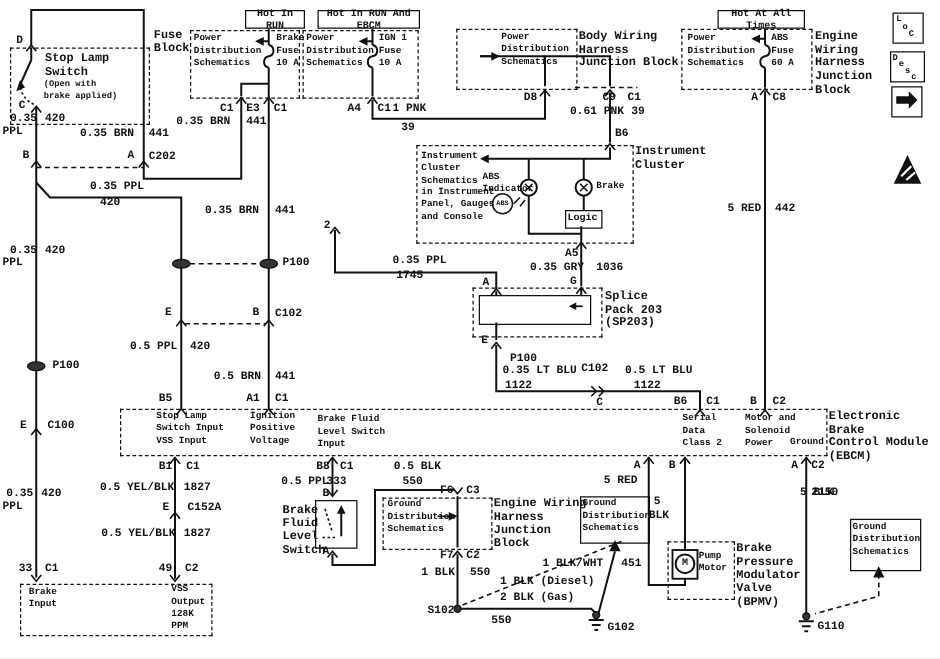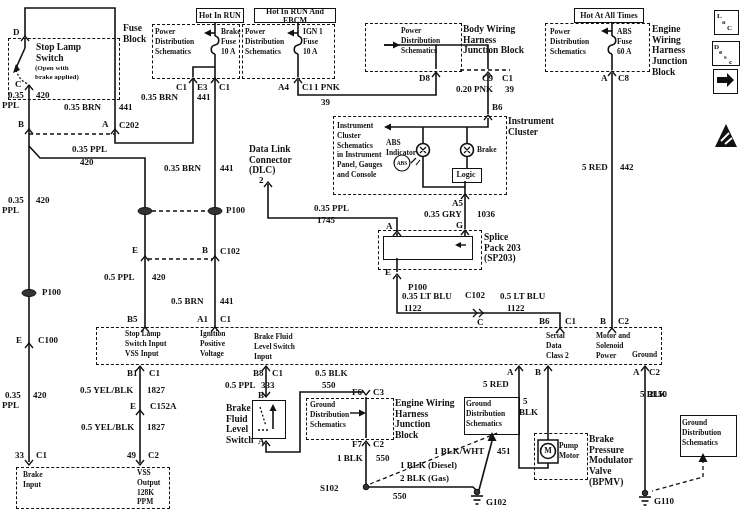--- a/index.html
+++ b/index.html
@@ -1,17 +1,17 @@
 <!DOCTYPE html>
 <html><head>
 <meta charset="utf-8">
 <style>
   html,body{margin:0;padding:0;background:#e8e8e8;}
   #canvas{position:relative;width:752px;height:527px;background:#ffffff;overflow:hidden;
-          font-family:Liberation Serif, serif;color:#111;}
+          font-family:Liberation Mono, monospace;color:#111;}
   #wires{position:absolute;left:0;top:0;}
   .lbl{position:absolute;font-size:9px;font-weight:bold;line-height:1.15;white-space:pre-line;color:#111;}
   .cn{font-size:9.5px;font-weight:bold;line-height:1.12;}
   .rf{font-size:7.5px;font-weight:bold;line-height:1.3;}
   .tiny{font-size:7px;font-weight:bold;line-height:1.25;}
   .hd{position:absolute;border:1.5px solid #111;font-size:8px;font-weight:bold;
       display:flex;align-items:center;justify-content:center;text-align:center;background:#fff;}
   .dbox{position:absolute;border:1.6px dashed #111;}
   .sbox{position:absolute;border:1.5px solid #111;}
   .ctr{display:flex;align-items:center;justify-content:center;text-align:center;}
@@ -234,26 +234,26 @@
 Cluster
 Schematics
 in Instrument
 Panel, Gauges
 and Console</div>
 <div class="lbl rf" style="left:386px;top:138px">ABS
 Indicator</div>
 <div class="lbl ctr" style="left:393px;top:160px;width:18px;font-size:5.5px">ABS</div>
 <div class="lbl rf" style="left:477px;top:145px">Brake</div>
 <div class="lbl ctr" style="left:452px;top:170px;width:28px;font-size:8px">Logic</div>
-<div class="lbl cn" style="left:249px;top:144px">Data Link
-Connector
-(DLC)</div>
 <div class="lbl cn" style="left:484px;top:232px">Splice
 Pack 203
 (SP203)</div>
+<div class="lbl cn" style="left:663px;top:328px">Electronic Brake
+Control Module
+(EBCM)</div>
 <div class="lbl cn" style="left:226px;top:403px">Brake
 Fluid
 Level
 Switch</div>
 <div class="lbl cn" style="left:395px;top:398px">Engine Wiring
 Harness
 Junction
 Block</div>
 <div class="lbl cn" style="left:589px;top:434px">Brake
 Pressure
@@ -321,21 +321,21 @@
 <div class="lbl" style="left:2px;top:100px">PPL</div>
 <div class="lbl" style="left:36px;top:90px">420</div>
 <div class="lbl" style="left:64px;top:102px">0.35 BRN</div>
 <div class="lbl" style="left:119px;top:102px">441</div>
 <div class="lbl" style="left:141px;top:92px">0.35 BRN</div>
 <div class="lbl" style="left:197px;top:92px">441</div>
 <div class="lbl" style="left:164px;top:163px">0.35 BRN</div>
 <div class="lbl" style="left:220px;top:163px">441</div>
 <div class="lbl" style="left:314px;top:82px">1 PNK</div>
 <div class="lbl" style="left:321px;top:97px">39</div>
-<div class="lbl" style="left:456px;top:84px">0.20 PNK</div>
+<div class="lbl" style="left:456px;top:84px">0.61 PNK</div>
 <div class="lbl" style="left:505px;top:84px">39</div>
 <div class="lbl" style="left:582px;top:162px">5 RED</div>
 <div class="lbl" style="left:620px;top:162px">442</div>
 <div class="lbl" style="left:72px;top:144px">0.35 PPL</div>
 <div class="lbl" style="left:80px;top:157px">420</div>
 <div class="lbl" style="left:8px;top:195px">0.35</div>
 <div class="lbl" style="left:36px;top:195px">420</div>
 <div class="lbl" style="left:2px;top:205px">PPL</div>
 <div class="lbl" style="left:5px;top:390px">0.35</div>
 <div class="lbl" style="left:33px;top:390px">420</div>
@@ -425,21 +425,21 @@
 <div class="lbl" style="left:258px;top:436px">A</div>
 <div class="lbl" style="left:352px;top:387px">F6</div>
 <div class="lbl" style="left:373px;top:387px">C3</div>
 <div class="lbl" style="left:352px;top:439px">F7</div>
 <div class="lbl" style="left:373px;top:439px">C2</div>
 <div class="lbl" style="left:507px;top:367px">A</div>
 <div class="lbl" style="left:535px;top:367px">B</div>
 <div class="lbl" style="left:633px;top:367px">A</div>
 <div class="lbl" style="left:649px;top:367px">C2</div>
 
-<div class="lbl" style="left:320px;top:483px">S102</div>
+<div class="lbl" style="left:342px;top:483px">S102</div>
 <div class="lbl" style="left:486px;top:497px">G102</div>
 <div class="lbl" style="left:654px;top:496px">G110</div>
 
 <div class="lg" style="left:717px;top:12px">L</div>
 <div class="lg" style="left:722px;top:18px">o</div>
 <div class="lg" style="left:727px;top:24px">C</div>
 <div class="lg" style="left:714px;top:43px">D</div>
 <div class="lg" style="left:719px;top:48px">e</div>
 <div class="lg" style="left:724px;top:53px">s</div>
 <div class="lg" style="left:729px;top:58px">c</div>

